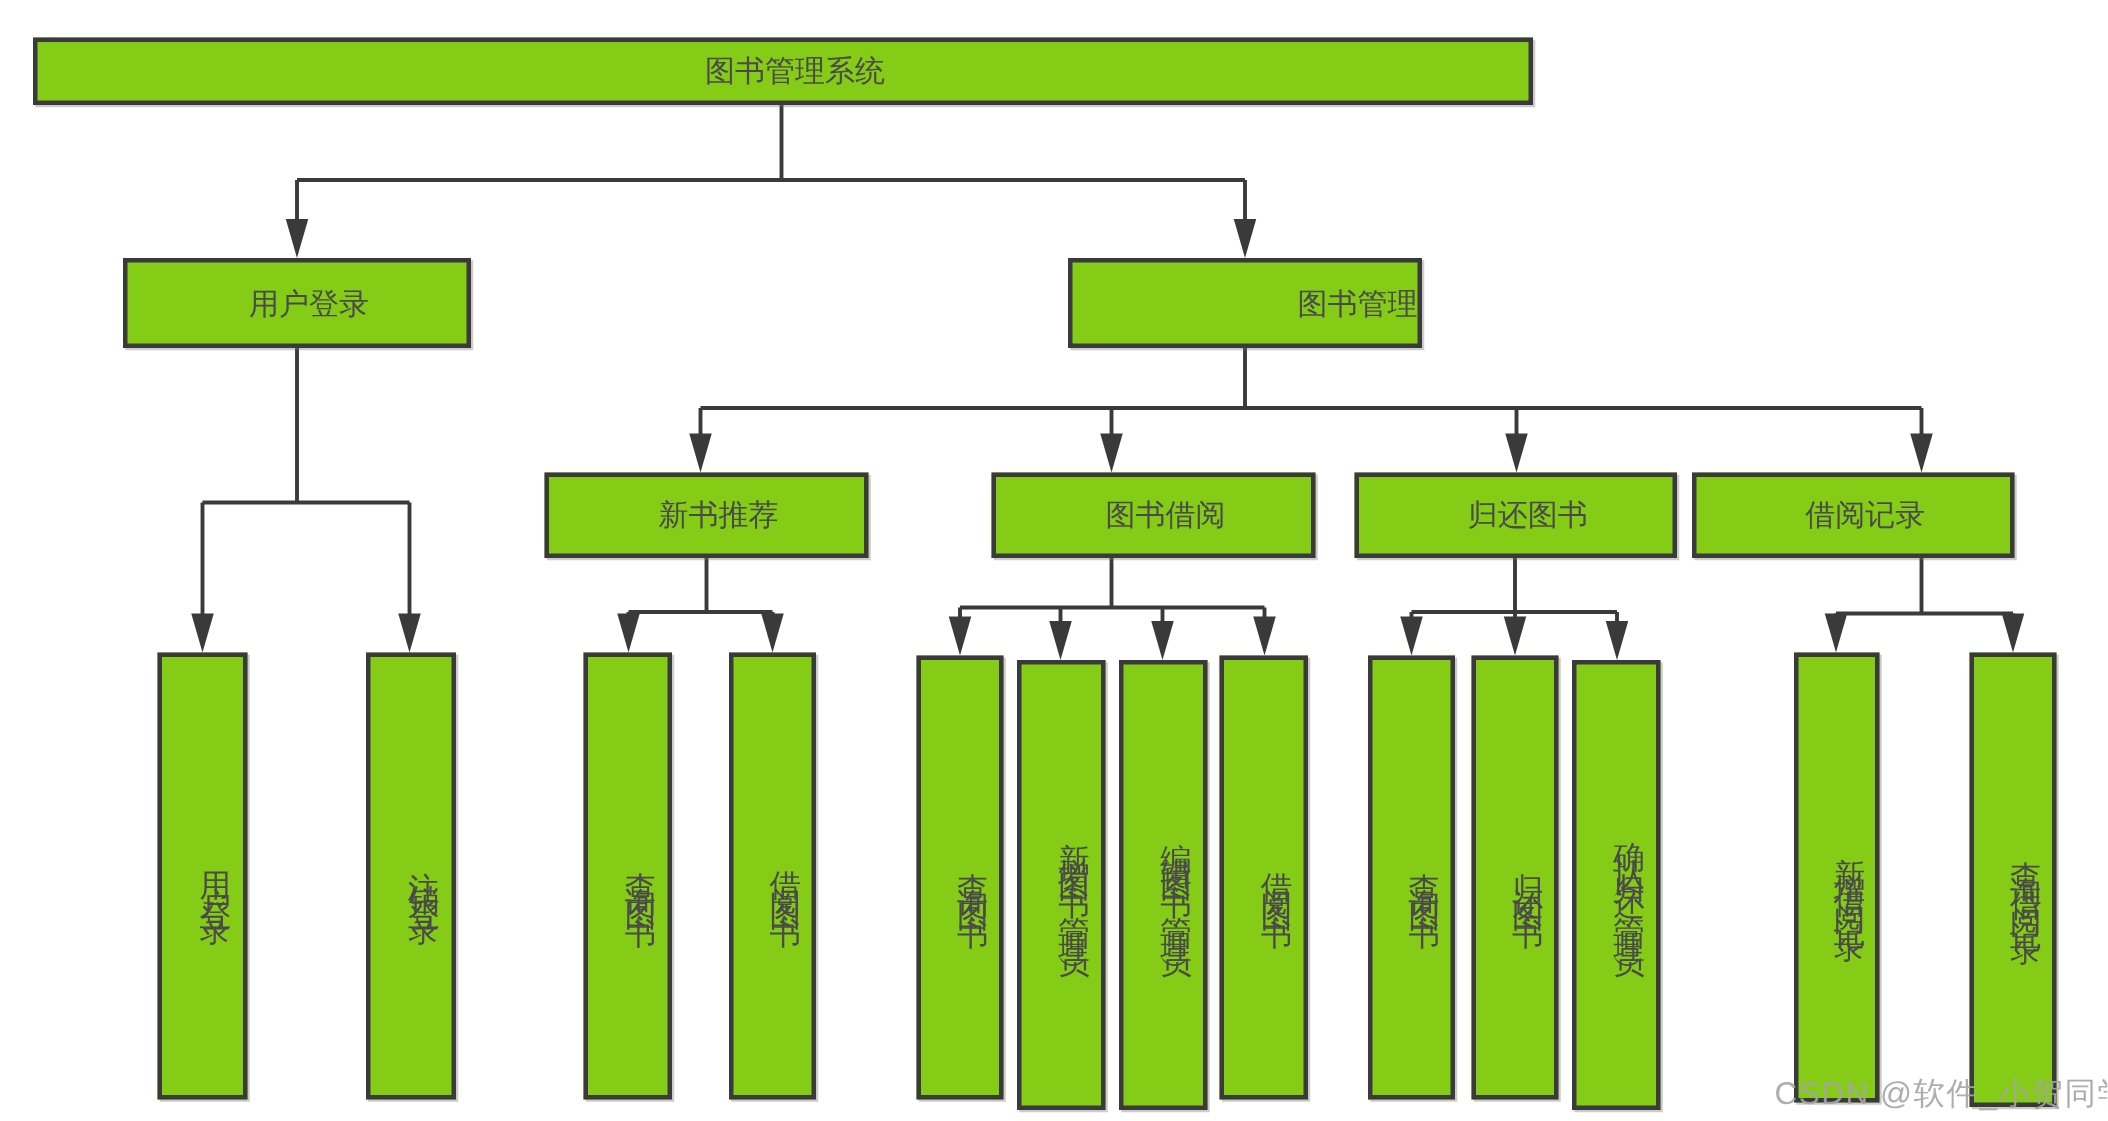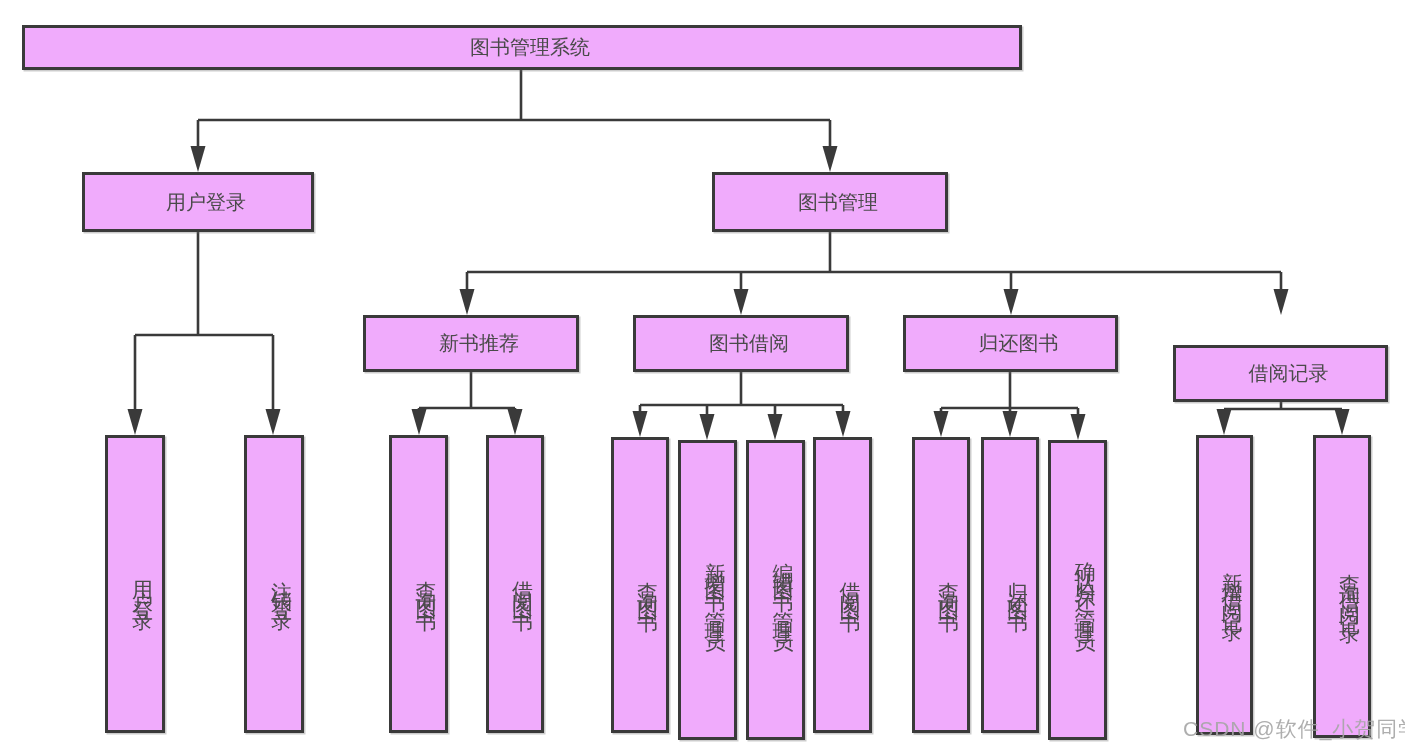--- a/index.html
+++ b/index.html
@@ -7,21 +7,21 @@
     position: relative;
     width: 1405px;
     height: 747px;
     background: #ffffff;
     overflow: hidden;
     font-family: "Liberation Sans", "DejaVu Sans", sans-serif;
   }
   .box {
     position: absolute;
     box-sizing: border-box;
-    background: #f0abfc;
+    background: #84cc16;
     border: 3px solid #3a3a3a;
     box-shadow: 1.5px 1.5px 0 rgba(110,110,110,0.35);
     display: flex;
     align-items: center;
     justify-content: center;
     color: #4a4a4a;
     font-size: 20px;
     z-index: 2;
     padding-left: 16px;
   }
@@ -43,25 +43,25 @@
     top: 715px;
     font-size: 21px;
     color: rgba(165,165,165,0.9);
     letter-spacing: 1px;
     z-index: 5;
     white-space: nowrap;
   }
   
   #root-box   { left: 22px;  top: 25px;  width: 1000px; height: 45px; }
   #b-login    { left: 82px;  top: 172px; width: 232px; height: 60px; }
-  #b-mgmt     { left: 712px; top: 172px; width: 236px; height: 60px; }
+  #b-mgmt     { left: 712px; top: 172px; width: 236px; height: 60px; justify-content: flex-end; }
   #n-newbook  { left: 363px; top: 315px; width: 216px; height: 57px; text-align: center; }
-  #n-borrow   { left: 633px; top: 315px; width: 216px; height: 57px; }
+  #n-borrow   { left: 661px; top: 315px; width: 216px; height: 57px; }
   #n-current  { left: 903px; top: 315px; width: 215px; height: 57px; }
-  #n-records  { left: 1173px;top: 315px; width: 215px; height: 57px; margin-top: 30px; }
+  #n-records  { left: 1128px;top: 315px; width: 215px; height: 57px; }
   #l-userlogin   { left: 105px;  top: 435px; width: 60px; height: 298px; }
   #l-logout      { left: 244px;  top: 435px; width: 60px; height: 298px; }
   #l-query-1     { left: 389px;  top: 435px; width: 59px; height: 298px; }
   #l-borrow-1    { left: 486px;  top: 435px; width: 58px; height: 298px; }
   #l-query-2     { left: 611px;  top: 437px; width: 58px; height: 296px; }
   #l-addbook     { left: 678px;  top: 440px; width: 59px; height: 300px; }
   #l-editbook    { left: 746px;  top: 440px; width: 59px; height: 300px; }
   #l-borrow-2    { left: 813px;  top: 437px; width: 59px; height: 296px; }
   #l-query-3     { left: 912px;  top: 437px; width: 58px; height: 296px; }
   #l-return      { left: 981px;  top: 437px; width: 58px; height: 296px; }

